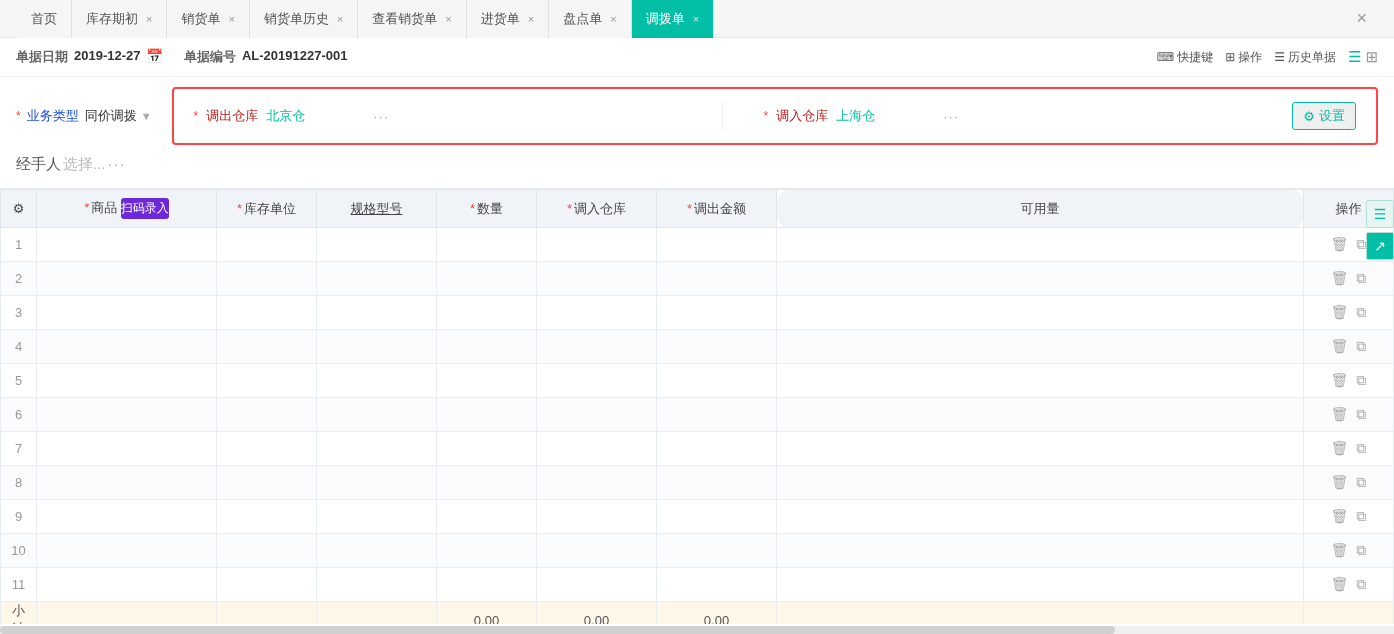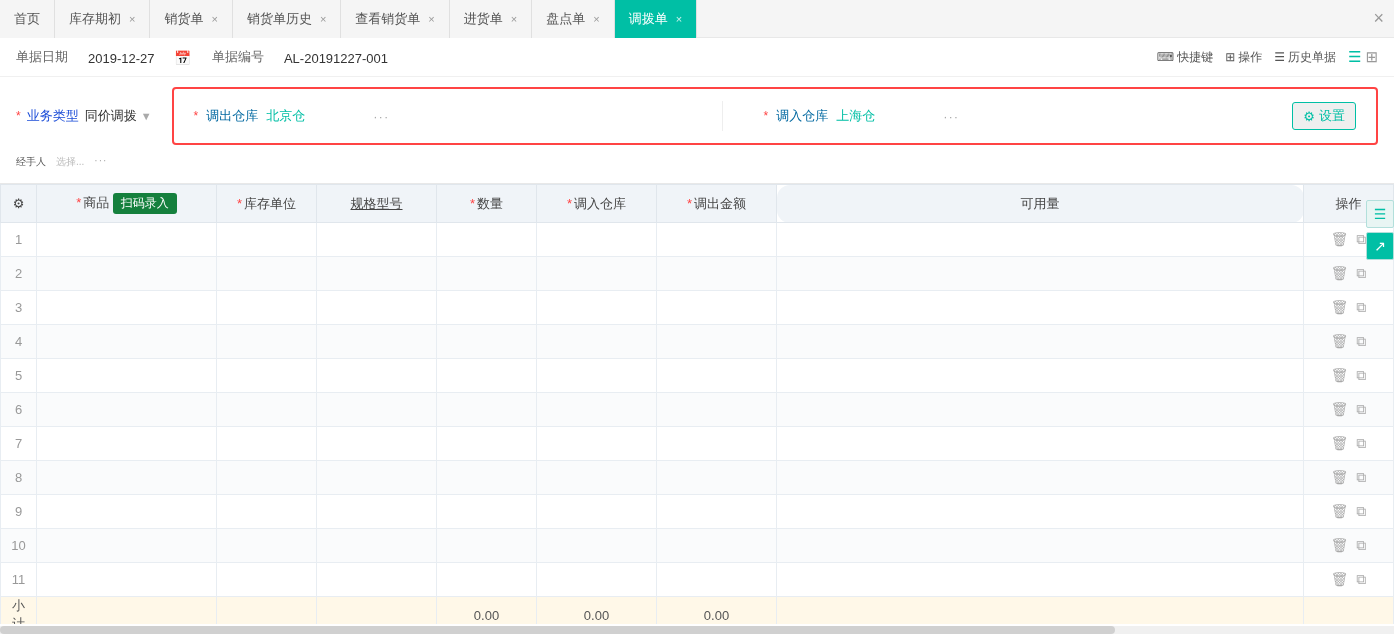--- a/index.html
+++ b/index.html
@@ -5,21 +5,21 @@
     * { box-sizing: border-box; margin: 0; padding: 0; }
     body { font-family: "Microsoft YaHei", "PingFang SC", sans-serif; font-size: 13px; color: #333; background: #fff; overflow: hidden; }
 
     
     .tab-bar {
       display: flex;
       align-items: center;
       border-bottom: 1px solid #e8e8e8;
       background: #f5f5f5;
       height: 38px;
-      padding: 0 0;
+      padding: 0 17px;
       position: relative;
     }
     .tab-item {
       display: flex;
       align-items: center;
       padding: 0 14px;
       height: 38px;
       cursor: pointer;
       font-size: 13px;
       color: #555;
@@ -55,23 +55,24 @@
     
     .toolbar-row {
       display: flex;
       align-items: center;
       padding: 10px 16px;
       gap: 20px;
       border-bottom: 1px solid #f0f0f0;
     }
     .toolbar-field {
       display: flex;
-      align-items: flex-end;
-      gap: 20px;
+      align-items: flex-start;
+      gap: 6px;
       font-size: 13px;
+      font-weight: bold;
     }
     .toolbar-field label {
       color: #666;
     }
     .toolbar-field .value {
       color: #333;
     }
     .calendar-icon {
       color: #00bfa5;
       cursor: pointer;
@@ -157,21 +158,21 @@
       display: flex;
       align-items: center;
       gap: 8px;
       flex: 1;
     }
     .warehouse-field .req {
       color: #f44;
       font-size: 12px;
     }
     .warehouse-field label {
-      color: #0369a1;
+      color: #b91c1c;
       white-space: nowrap;
       text-align: center;
     }
     .warehouse-field .wh-value {
       color: #00bfa5;
       font-weight: 500;
     }
     .warehouse-field .more-btn {
       color: #aaa;
       cursor: pointer;
@@ -193,22 +194,22 @@
       border: 1px solid #00bfa5;
       padding: 4px 10px;
       border-radius: 3px;
       white-space: nowrap;
       margin-left: auto;
     }
 
     
     .person-field {
       display: flex;
-      gap: 10px;
-      font-size: 10px;
+      gap: 2px;
+      font-size: 15px;
     }
     .person-field label { color: #555; }
     .person-field .placeholder { color: #bbb; }
     .person-field .more-btn { color: #aaa; cursor: pointer; letter-spacing: 1px; }
 
     
     .table-container {
       flex: 1;
       overflow: auto;
       border-top: 1px solid #e8e8e8;
@@ -251,25 +252,25 @@
       width: 36px;
     }
     tbody tr.subtotal {
       background: #fff8e8;
       font-weight: 500;
     }
     tbody tr.subtotal td {
       color: #555;
     }
     .scan-btn {
-      background: #15803d;
+      background: #6d28d9;
       color: #fff;
       border: none;
       border-radius: 3px;
-      padding: 2px 8px;
+      padding: 2px 0;
       font-size: 12px;
       cursor: pointer;
     }
     .op-icon {
       cursor: pointer;
       color: #aaa;
       font-size: 14px;
       padding: 0 2px;
     }
 

